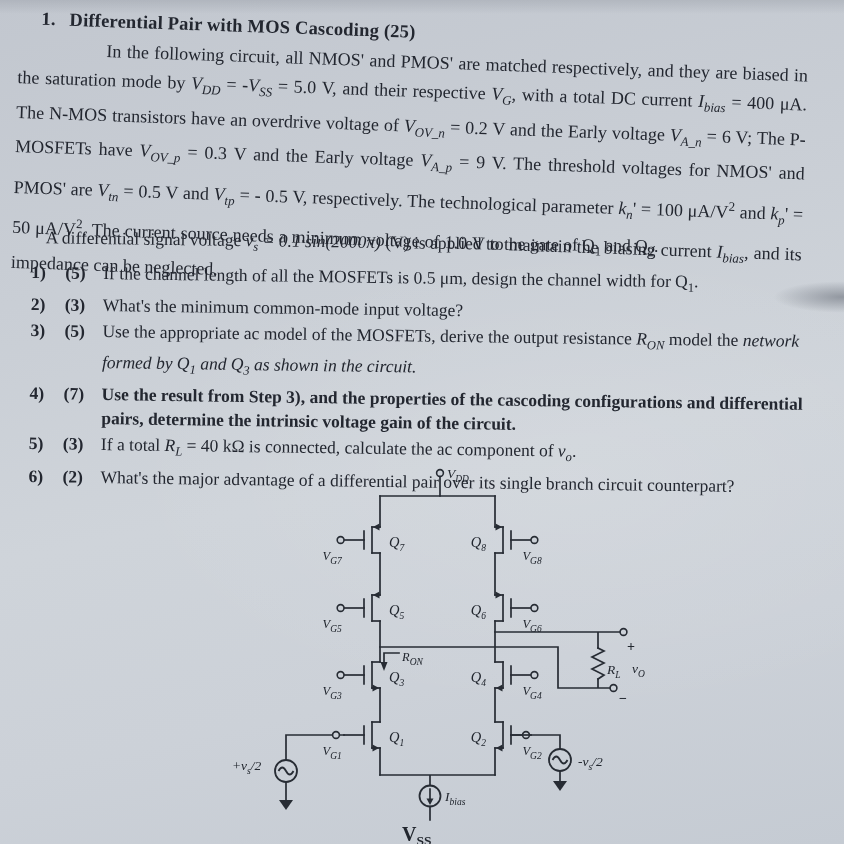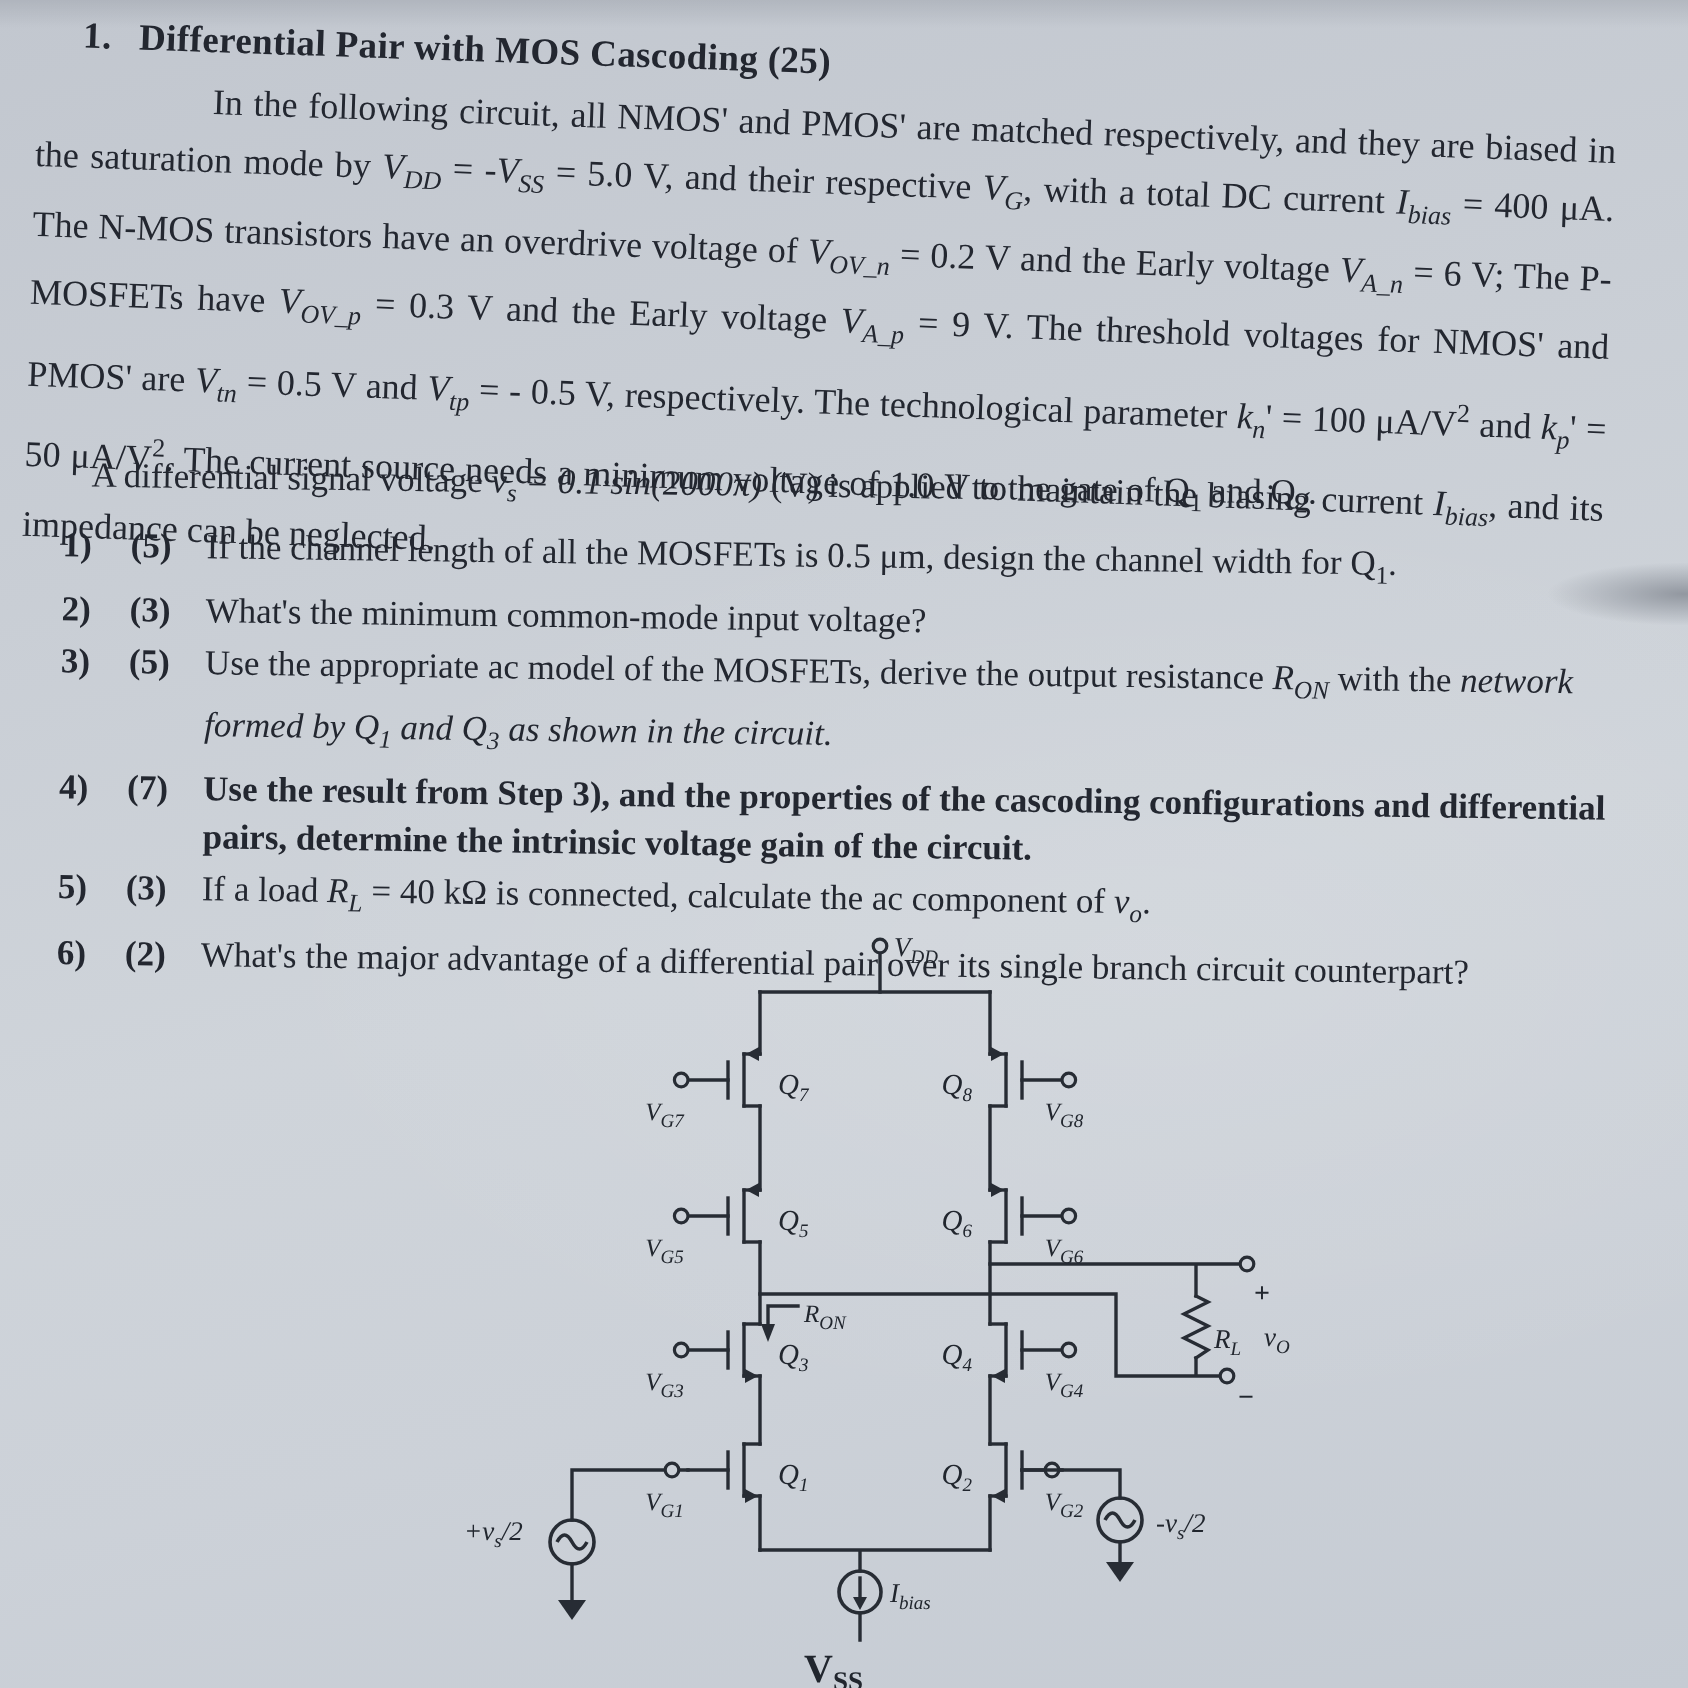--- a/index.html
+++ b/index.html
@@ -63,31 +63,31 @@
           <span class="ibody"><span>If the channel length of all the MOSFETs is 0.5 μm, design the channel width for Q</span><span class="sb">1</span><span>.</span></span>
         </div>
         <div class="item">
           <span class="inum">2)</span>
           <span class="ipts">(3)</span>
           <span class="ibody"><span>What's the minimum common-mode input voltage?</span></span>
         </div>
         <div class="item">
           <span class="inum">3)</span>
           <span class="ipts">(5)</span>
-          <span class="ibody"><span>Use the appropriate ac model of the MOSFETs, derive the output resistance </span><span class="it">R</span><span class="it sb">ON</span><span> with the </span><span class="it">network formed by Q</span><span class="it sb">1</span><span class="it"> and Q</span><span class="it sb">3</span><span class="it"> as shown in the circuit.</span></span>
+          <span class="ibody"><span>Use the appropriate ac model of the MOSFETs, derive the output resistance </span><span class="it">R</span><span class="it sb">ON</span><span> model the </span><span class="it">network formed by Q</span><span class="it sb">1</span><span class="it"> and Q</span><span class="it sb">3</span><span class="it"> as shown in the circuit.</span></span>
         </div>
         <div class="item">
           <span class="inum">4)</span>
           <span class="ipts">(7)</span>
           <span class="ibody"><span class="bo">Use the result from Step 3), and the properties of the cascoding configurations and differential pairs, determine the intrinsic voltage gain of the circuit.</span></span>
         </div>
         <div class="item">
           <span class="inum">5)</span>
           <span class="ipts">(3)</span>
-          <span class="ibody"><span>If a load </span><span class="it">R</span><span class="it sb">L</span><span> = 40 kΩ is connected, calculate the ac component of </span><span class="it">v</span><span class="it sb">o</span><span>.</span></span>
+          <span class="ibody"><span>If a total </span><span class="it">R</span><span class="it sb">L</span><span> = 40 kΩ is connected, calculate the ac component of </span><span class="it">v</span><span class="it sb">o</span><span>.</span></span>
         </div>
         <div class="item">
           <span class="inum">6)</span>
           <span class="ipts">(2)</span>
           <span class="ibody"><span>What's the major advantage of a differential pair over its single branch circuit counterpart?</span></span>
         </div>
       </div>
   </div>
 
   <svg class="circuit" viewBox="0 0 844 844">

